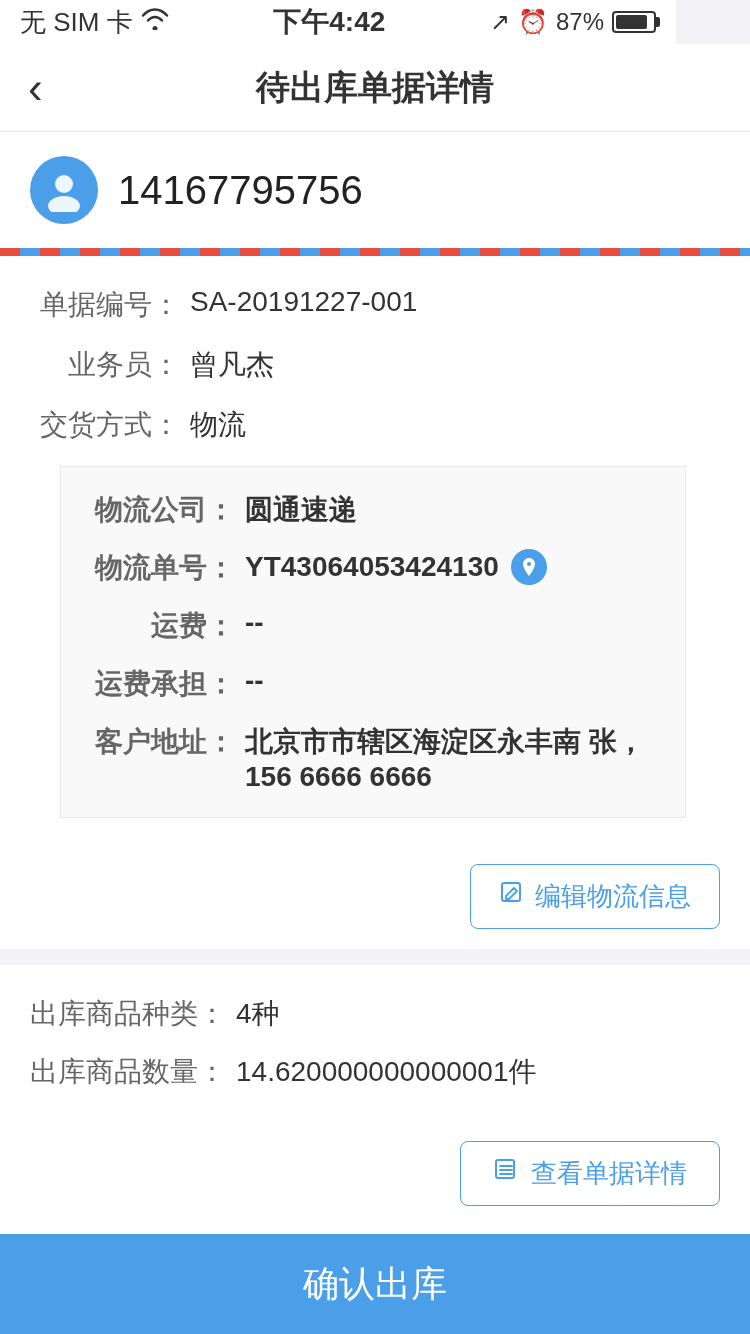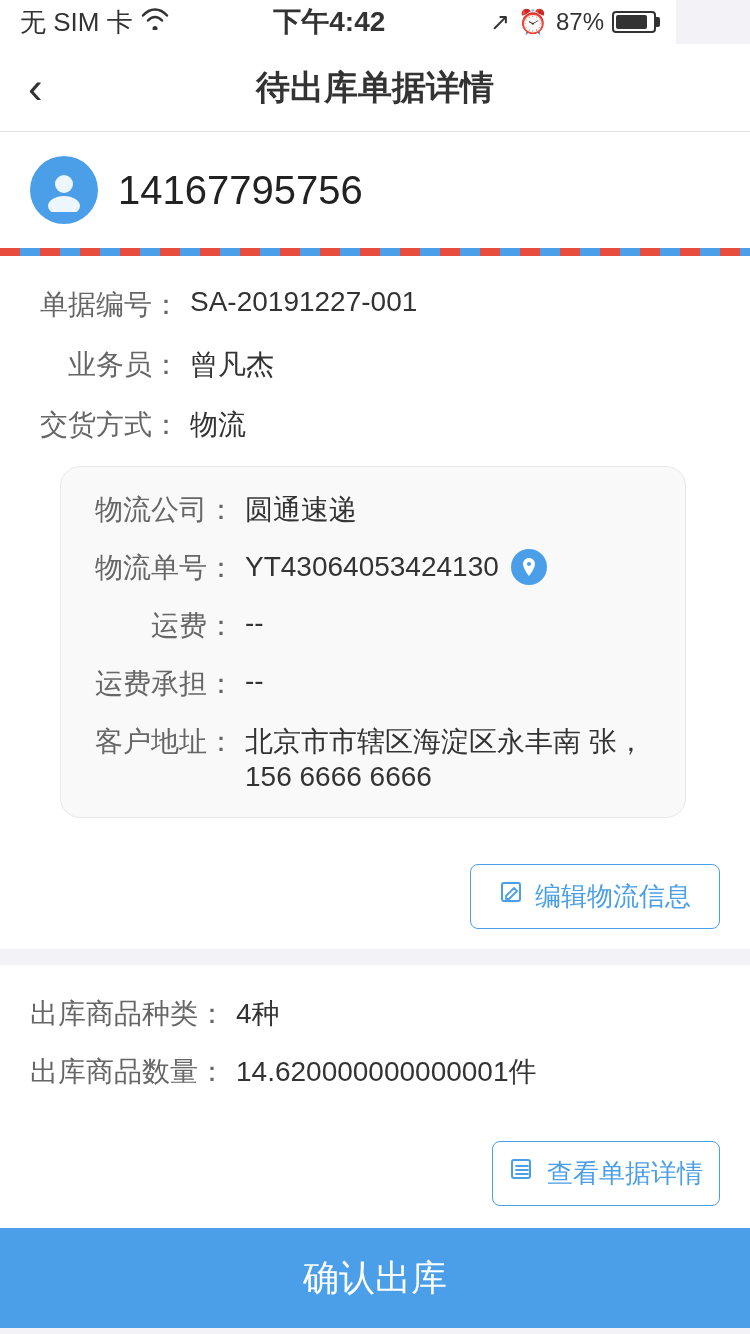--- a/index.html
+++ b/index.html
@@ -154,23 +154,24 @@
     }
     .info-value {
       color: #333;
       flex: 1;
     }
 
     
     .logistics-card {
       background: #f9f9f9;
       border: 1px solid #e8e8e8;
-      border-radius: 20px;
+      border-radius: 0;
       margin: 20px 30px 10px 30px;
       padding: 24px 24px 24px 24px;
+      font-weight: bold;
     }
     .logistics-row {
       display: flex;
       align-items: flex-start;
       margin-bottom: 20px;
       font-size: 28px;
     }
     .logistics-row:last-child {
       margin-bottom: 0;
     }
@@ -259,37 +260,37 @@
     
     .view-btn-container {
       background: #fff;
       display: flex;
       justify-content: flex-end;
       padding: 10px 30px 30px 30px;
     }
     .view-btn {
       border: 1.5px solid #4a9fe8;
       border-radius: 8px;
-      padding: 14px 16px;
+      padding: 14px 32px;
       color: #4a9fe8;
       font-size: 26px;
       display: flex;
       align-items: center;
       gap: 12px;
       background: #fff;
       cursor: pointer;
     }
 
     
     .confirm-btn-container {
       width: 750px;
       background: #4a9fe8;
       padding: 0;
       position: fixed;
-      bottom: 6px;
+      bottom: 0;
       left: 0;
     }
     .confirm-btn {
       width: 100%;
       height: 100px;
       background: #4a9fe8;
       color: #fff;
       font-size: 36px;
       font-weight: 500;
       border: none;

